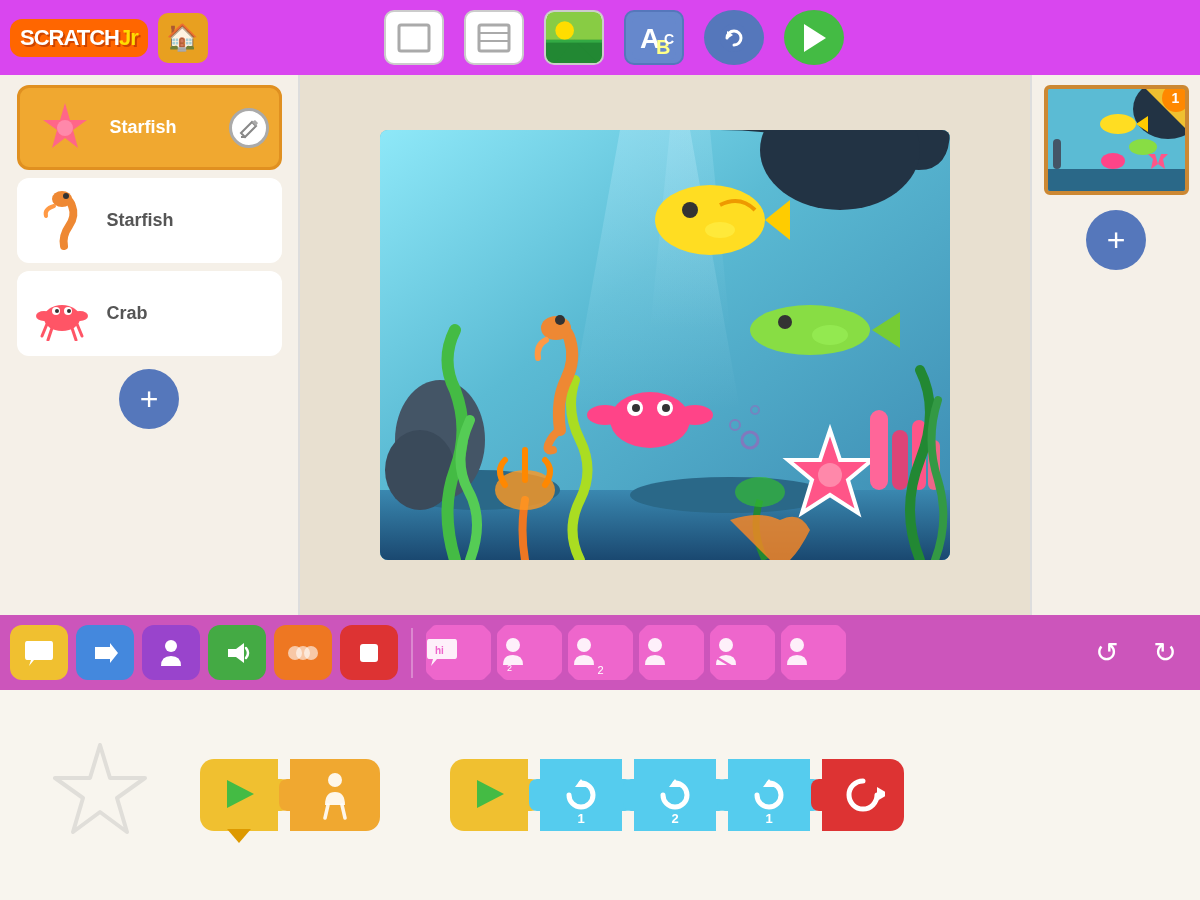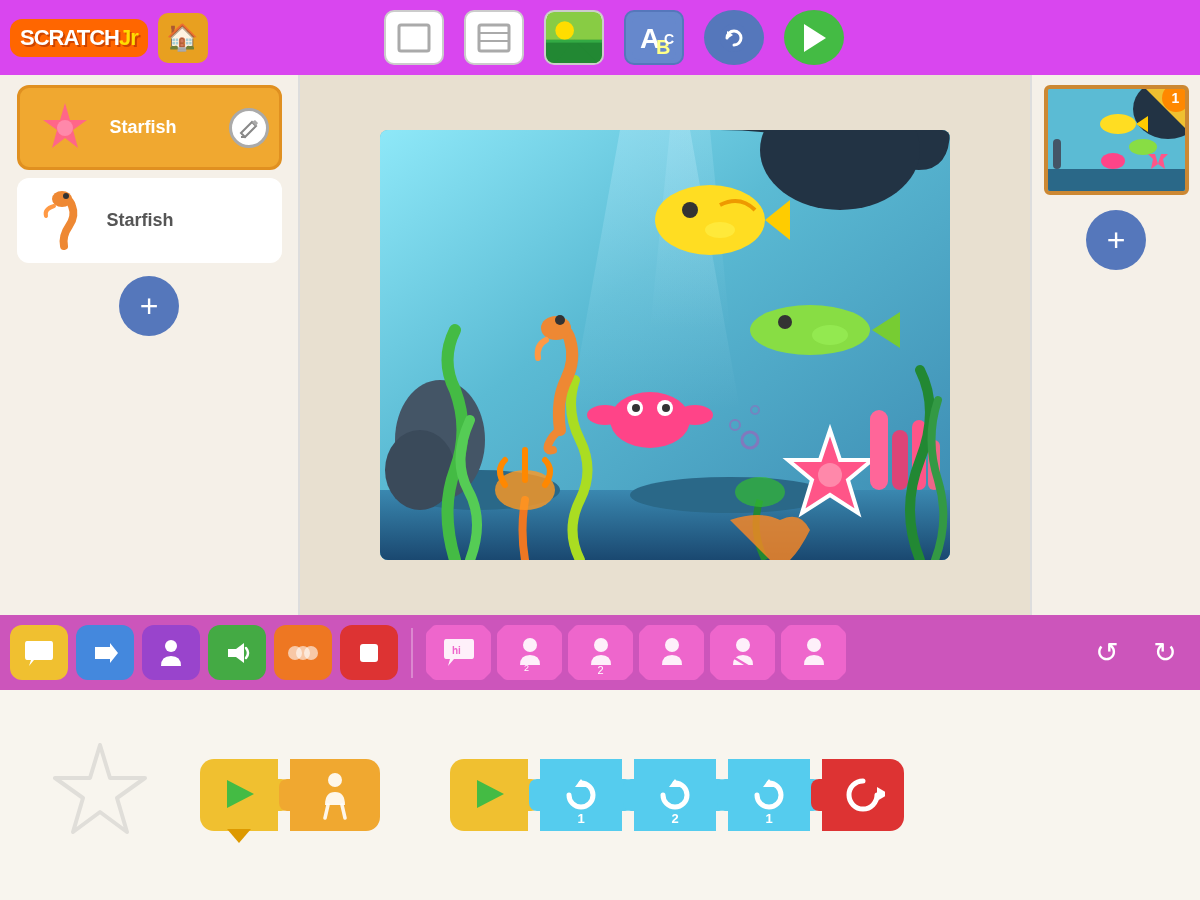--- a/index.html
+++ b/index.html
@@ -353,21 +353,21 @@
       flex: 1;
     }
 
     .puzzle-block {
       height: 55px;
       min-width: 65px;
       border-radius: 10px;
       background: #ee66cc;
       display: flex;
       align-items: center;
-      justify-content: center;
+      justify-content: flex-start;
       color: white;
       font-size: 20px;
       cursor: pointer;
       position: relative;
       clip-path: polygon(8px 0%, calc(100% - 8px) 0%, 100% 8px, 100% calc(100% - 8px), calc(100% - 8px) 100%, 8px 100%, 0% calc(100% - 8px), 0% 8px);
     }
 
     .puzzle-block .badge {
       position: absolute;
       bottom: 4px;
@@ -465,20 +465,38 @@
         <svg width="55" height="60" viewBox="0 0 55 60">
           <path d="M25 8 Q35 5 38 15 Q42 25 35 35 Q28 45 30 55" fill="none" stroke="#ee8833" stroke-width="8" stroke-linecap="round"></path>
           <ellipse cx="28" cy="8" rx="10" ry="8" fill="#ee8833"></ellipse>
           <circle cx="32" cy="5" r="3" fill="#333"></circle>
           <path d="M20 15 Q10 18 12 25" fill="none" stroke="#ff9944" stroke-width="4" stroke-linecap="round"></path>
         </svg>
       </div>
       <span class="sprite-name">Starfish</span>
     </div>
 
+    <div class="sprite-item">
+      <div class="sprite-icon">
+        <svg width="60" height="55" viewBox="0 0 60 55">
+          <ellipse cx="30" cy="32" rx="18" ry="13" fill="#ff5566"></ellipse>
+          <ellipse cx="12" cy="30" rx="8" ry="5" fill="#ff5566"></ellipse>
+          <ellipse cx="48" cy="30" rx="8" ry="5" fill="#ff5566"></ellipse>
+          <circle cx="24" cy="25" r="4" fill="#fff"></circle>
+          <circle cx="36" cy="25" r="4" fill="#fff"></circle>
+          <circle cx="25" cy="25" r="2" fill="#333"></circle>
+          <circle cx="37" cy="25" r="2" fill="#333"></circle>
+          <line x1="15" y1="38" x2="10" y2="50" stroke="#ff5566" stroke-width="3" stroke-linecap="round"></line>
+          <line x1="20" y1="42" x2="16" y2="54" stroke="#ff5566" stroke-width="3" stroke-linecap="round"></line>
+          <line x1="40" y1="42" x2="44" y2="54" stroke="#ff5566" stroke-width="3" stroke-linecap="round"></line>
+          <line x1="45" y1="38" x2="50" y2="50" stroke="#ff5566" stroke-width="3" stroke-linecap="round"></line>
+        </svg>
+      </div>
+      <span class="sprite-name">Crab</span>
+    </div>
 
     <div class="add-sprite-btn">
       <span>+</span>
     </div>
 
   </div>
 
   <div class="stage-area">
     <div class="stage">
       <svg width="570" height="430" viewBox="0 0 570 430" xmlns="http://www.w3.org/2000/svg">

